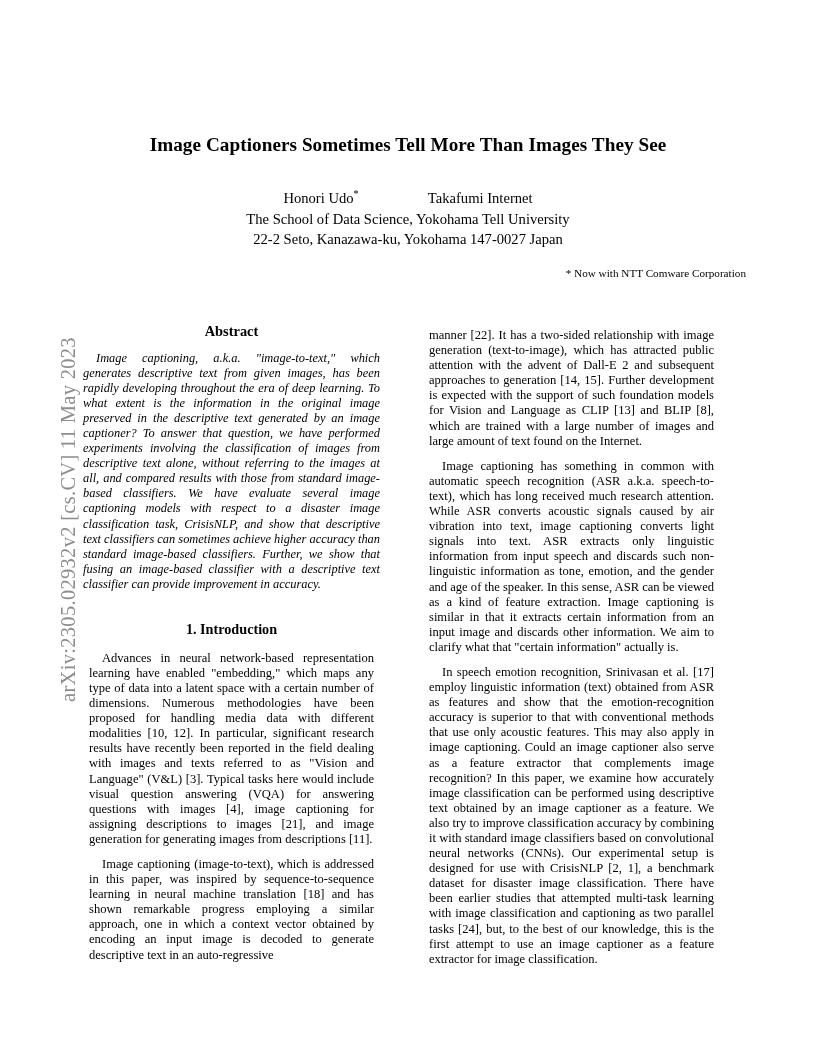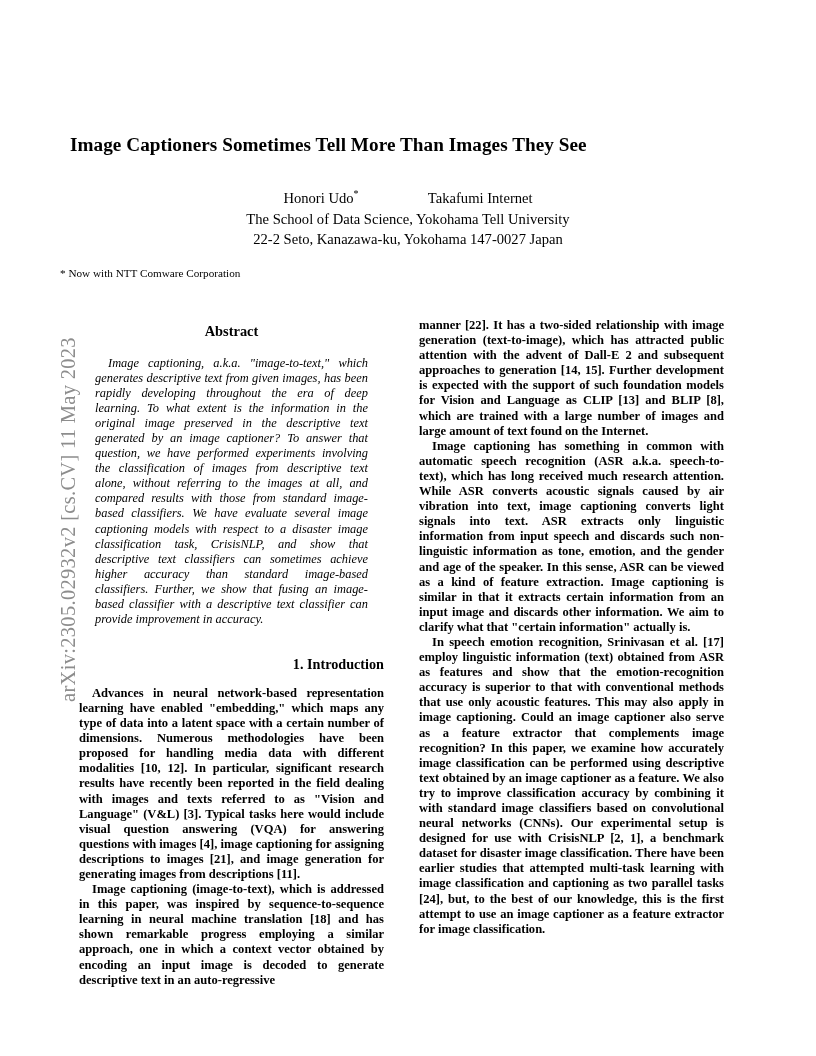--- a/index.html
+++ b/index.html
@@ -40,21 +40,21 @@
     color: #8d8d8d;
     white-space: nowrap;
   }
 
   
   .title-block {
     position: absolute;
     left: 70px;
     top: 133px;
     width: 676px;
-    text-align: left;
+    text-align: center;
   }
   .paper-title {
     font-size: 19.2px;
     font-weight: bold;
     line-height: 1.25;
     letter-spacing: 0.05px;
     margin: 0;
   }
 
   .authors-block {
@@ -81,24 +81,24 @@
     font-size: 10px;
     vertical-align: super;
     line-height: 0;
   }
   .affil-line {
     display: block;
   }
 
   .footnote-block {
     position: absolute;
-    left: 60px;
+    left: 70px;
     top: 266px;
     width: 676px;
-    text-align: left;
+    text-align: right;
     font-size: 11.2px;
     line-height: 14px;
   }
 
   
   .col {
     position: absolute;
     top: 318px;
     width: 305px;
     font-size: 12.55px;
@@ -112,39 +112,38 @@
 
   .abstract-heading {
     text-align: center;
     font-size: 14.4px;
     font-weight: bold;
     margin: 4px 0 11px 0;
     line-height: 18px;
   }
   .abstract-body {
     font-style: italic;
-    margin: 16px;
+    margin: 4px;
     text-indent: 13px;
     font-size: 12.4px;
     line-height: 15.05px;
     text-align: justify;
   }
 
   .section-heading {
     font-size: 14.2px;
     font-weight: bold;
     margin: 28px 0 0 0;
     line-height: 18px;
-    text-align: right;
+    text-align: center;
   }
   .body-para {
-    margin: 0;
+    margin: 10px;
     text-indent: 13px;
     text-align: justify;
-    font-weight: bold;
   }
   .body-para.first-after-heading {
     margin-top: 13px;
   }
   .col-right .body-para.lead {
     text-indent: 0;
   }
 </style>
 </head>
 <body>

